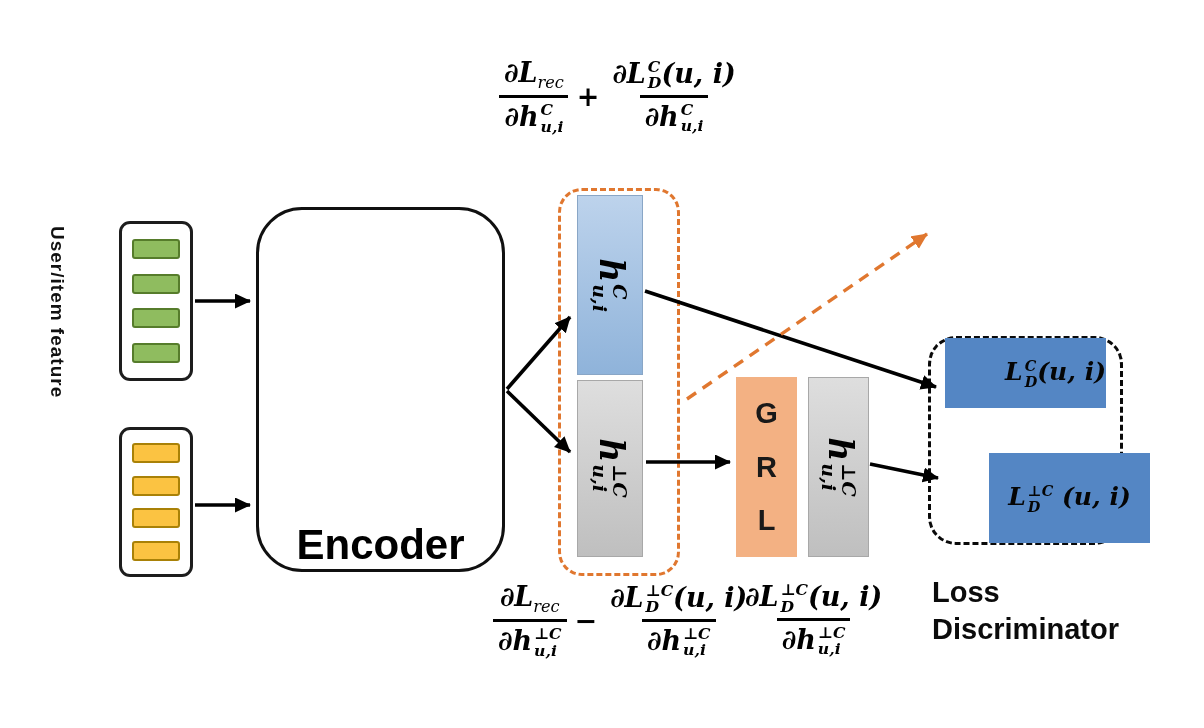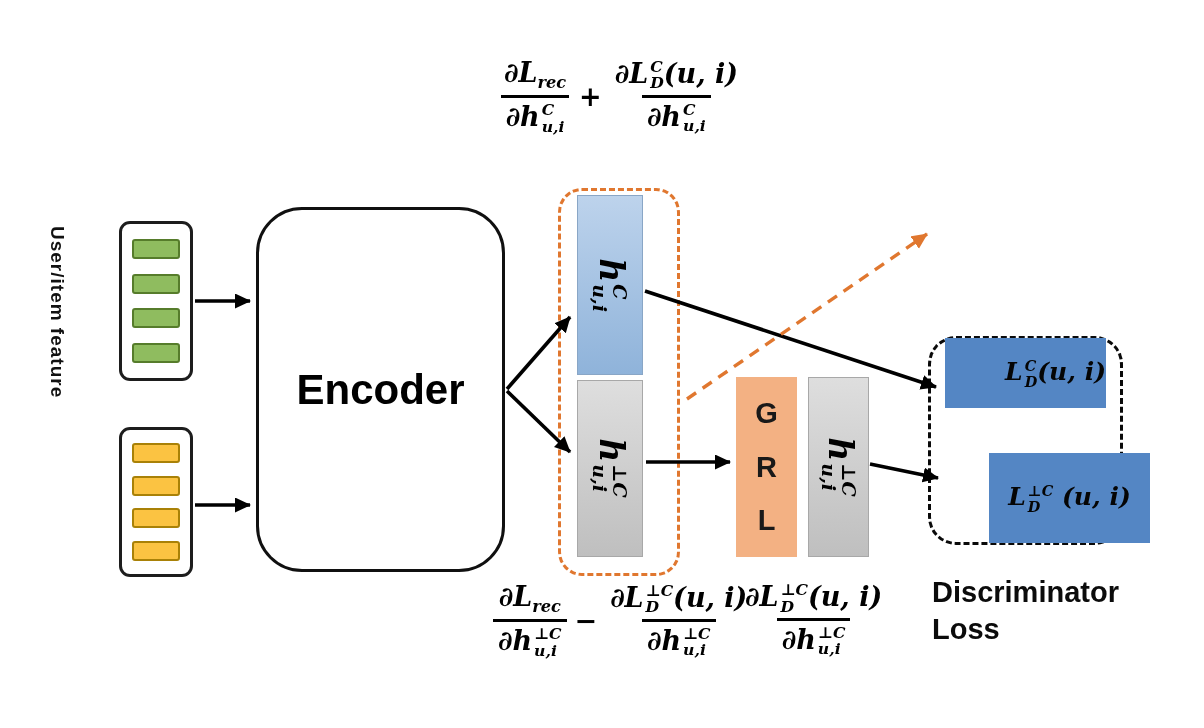--- a/index.html
+++ b/index.html
@@ -14,21 +14,21 @@
   .feat-box{position:absolute;width:74px;border:3px solid #1d1d1d;border-radius:11px;background:#fff;
     display:flex;flex-direction:column;justify-content:space-evenly;align-items:center;box-sizing:border-box;}
   .feat-box.green{left:119px;top:221px;height:160px;}
   .feat-box.yellow{left:119px;top:427px;height:150px;}
   .bar{width:48px;height:20px;border-radius:3px;box-sizing:border-box;}
   .green .bar{background:#8fbc5f;border:2px solid #567c2b;}
   .yellow .bar{background:#fbc342;border:2px solid #a98107;}
 
   
   .encoder{position:absolute;left:256px;top:207px;width:249px;height:365px;border:3px solid #101010;
-    border-radius:46px;background:#fff;display:flex;align-items:center;justify-content:center;
+    border-radius:46px;background:#fff;display:flex;align-items:flex-end;justify-content:center;
     font-size:42px;font-weight:700;box-sizing:border-box;}
 
   
   .orange-dashed{position:absolute;left:558px;top:188px;width:122px;height:388px;
     border:3.5px dashed #e0772f;border-radius:24px;box-sizing:border-box;}
   .disc-dashed{position:absolute;left:928px;top:336px;width:195px;height:209px;
     border:3.5px dashed #0a0a0a;border-radius:28px;box-sizing:border-box;}
 
   
   .vbox{position:absolute;display:flex;align-items:center;justify-content:center;box-sizing:border-box;}
@@ -68,21 +68,21 @@
     font-family:"DejaVu Serif","Liberation Serif",serif;font-style:italic;font-weight:700;
     font-size:27px;color:#000;}
   .formula.top{left:499px;top:57px;}
   .formula.bl{left:493px;top:581px;}
   .formula.br{left:740px;top:581px;}
   .fr{display:inline-flex;flex-direction:column;align-items:center;}
   .fr-num{padding:0 5px 3px;white-space:nowrap;}
   .fr-den{border-top:3px solid #000;padding:3px 5px 0;white-space:nowrap;}
   .op{padding:0 2px;}
 
-  sup,sub{font-size:60%;font-weight:700;}
+  sup,sub{font-size:60%;font-weight:400;}
   .ss{display:inline-block;vertical-align:middle;font-size:58%;line-height:1.05;margin-left:2px;text-align:left;}
   .ss-t,.ss-b{display:block;}
 
   .arrows{position:absolute;left:0;top:0;z-index:6;pointer-events:none;}
 </style>
 </head>
 <body>
 
 <div class="stage">
 
@@ -126,22 +126,22 @@
 
 
   <div class="disc-dashed"></div>
   <div class="loss one">
     <span>L<span class="ss"><span class="ss-t">C</span><span class="ss-b">D</span></span>(u, i)</span>
   </div>
   <div class="loss two">
     <span>L<span class="ss"><span class="ss-t">⊥C</span><span class="ss-b">D</span></span> (u, i)</span>
   </div>
   <div class="disc-label">
+    <div>Loss</div>
     <div>Discriminator</div>
-    <div>Loss</div>
   </div>
 
   <div class="formula top">
     <span class="fr">
         <span class="fr-num">∂L<sub>rec</sub></span>
         <span class="fr-den">∂h<span class="ss"><span class="ss-t">C</span><span class="ss-b">u,i</span></span></span>
       </span>
     <span class="op">+</span>
     <span class="fr">
         <span class="fr-num">∂L<span class="ss"><span class="ss-t">C</span><span class="ss-b">D</span></span>(u, i)</span>

